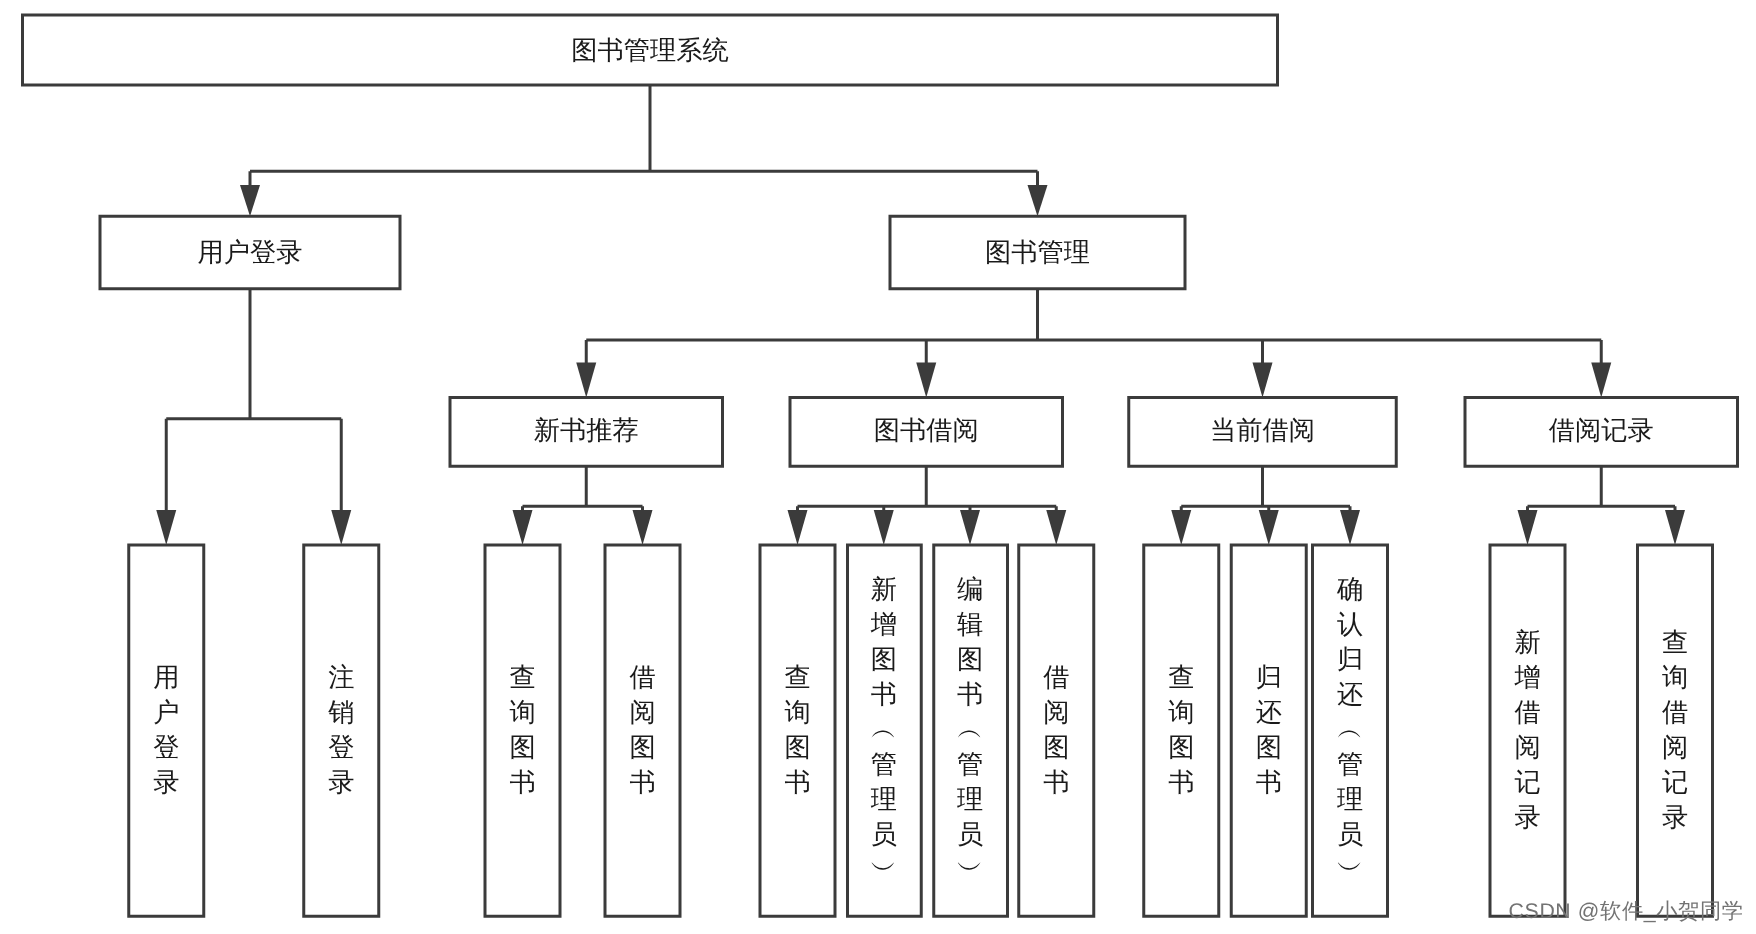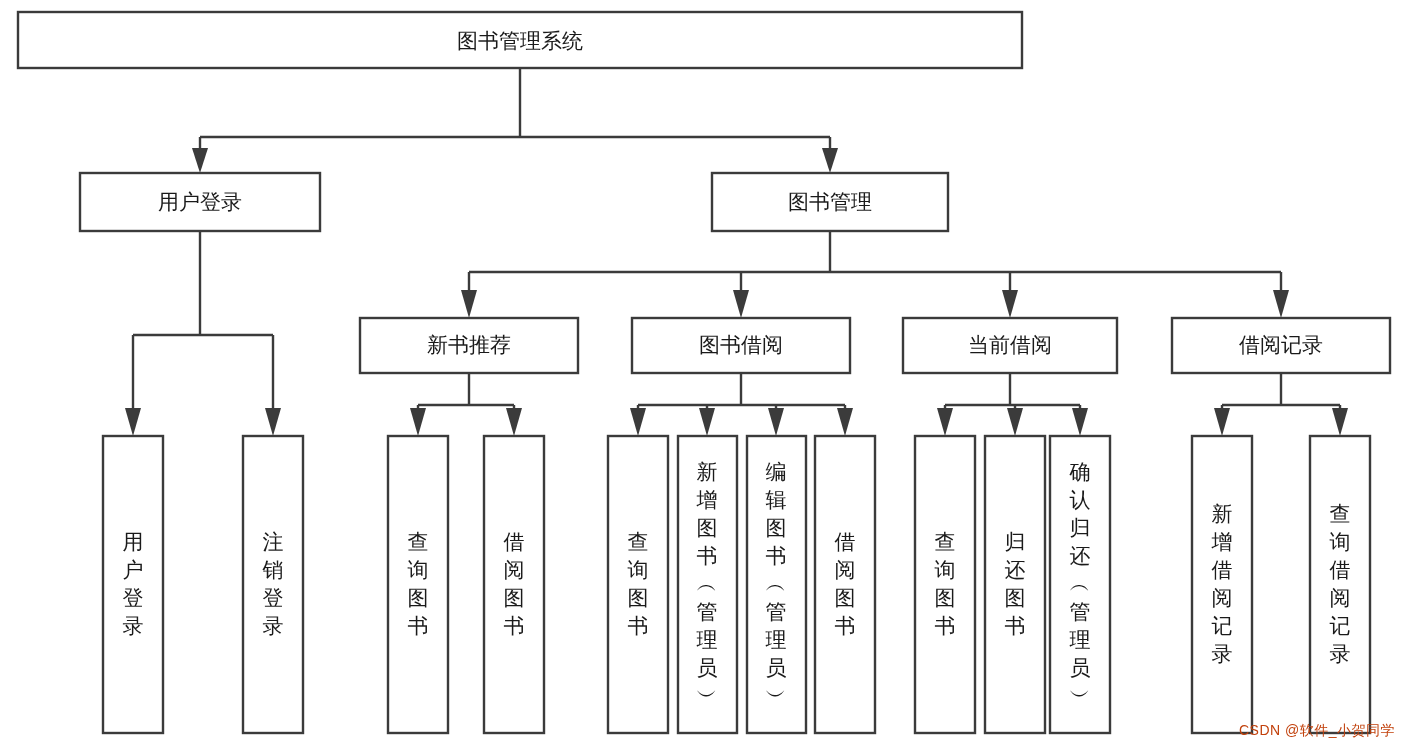--- a/index.html
+++ b/index.html
@@ -49,22 +49,22 @@
     fill: #1a1a1a;
     font-family: "Liberation Sans", "DejaVu Sans", sans-serif;
     font-size: 21px;
     text-anchor: middle;
   }
   .watermark {
     position: absolute;
     right: 10px;
     bottom: 6px;
     font-family: "Liberation Sans", "DejaVu Sans", sans-serif;
-    font-size: 14px;
-    color: #c2410c;
+    font-size: 17px;
+    color: #737373;
     letter-spacing: 0.5px;
     white-space: nowrap;
     user-select: none;
   }
 </style>
 </head>
 <body>
 
 <div id="diagram-root">
 

